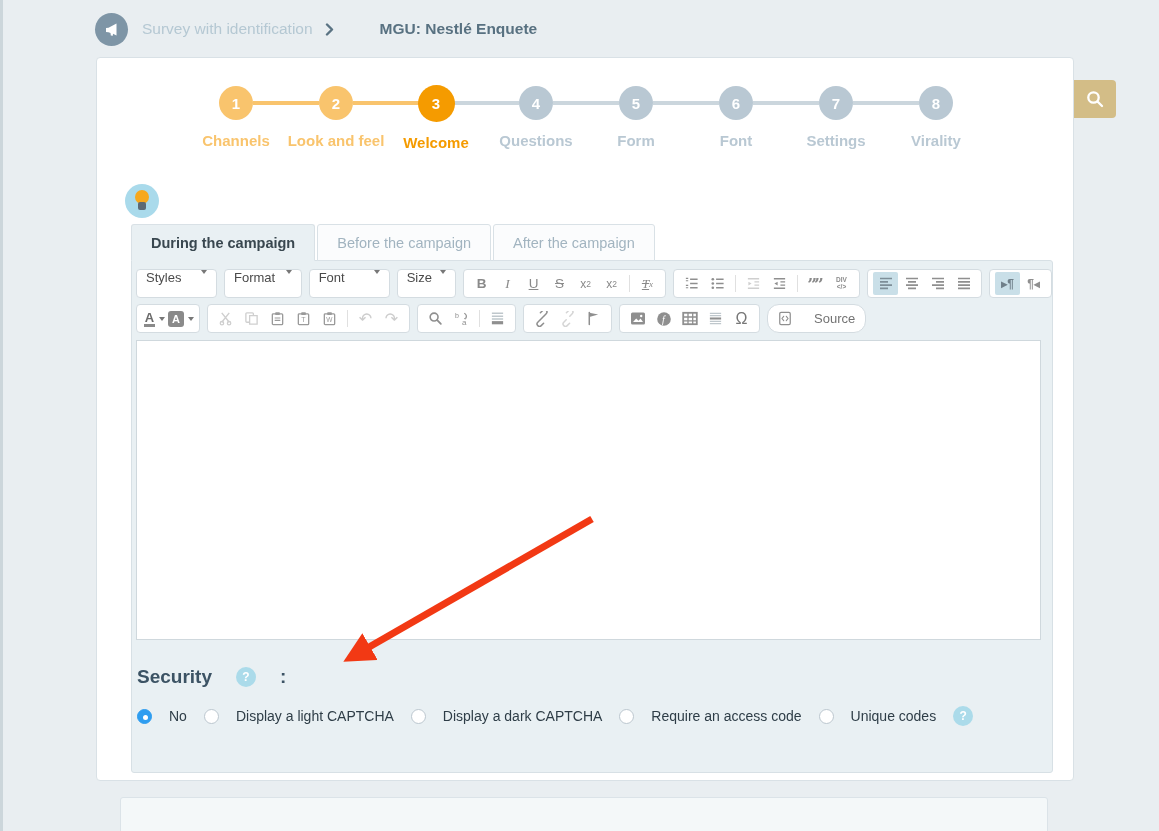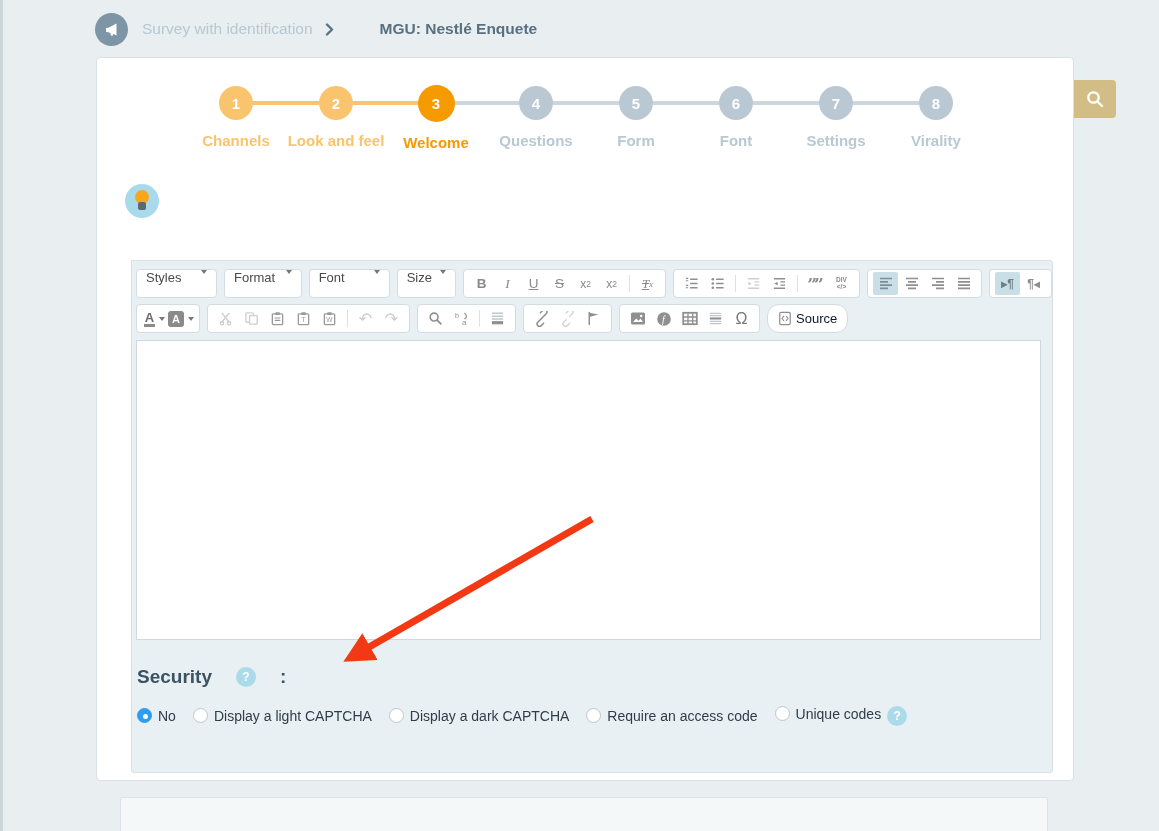--- a/index.html
+++ b/index.html
@@ -59,36 +59,36 @@
   .subsup sub, .subsup sup { font-size:8.5px; }
   .tx { font-style:italic; font-family:"Liberation Serif", serif; }
   .tx .t { text-decoration:line-through underline; font-size:13px; }
   .tx sub { font-size:9px; }
   .quote-g { font-family:"DejaVu Serif", serif; font-weight:bold; font-size:17px; letter-spacing:-3px; line-height:10px; padding-right:3px; }
   .div-ic { display:flex; flex-direction:column; align-items:center; font-size:6.5px; font-weight:bold; line-height:6.5px; }
   .dir-g { font-size:12px; font-weight:bold; color:#6f7f89; }
   .A-txt { font-weight:bold; font-size:13px; color:#6b6b6b; border-bottom:3px solid #8a8a8a; line-height:13px; padding:0 1px; }
   .A-bg { font-weight:bold; font-size:11px; color:#fff; background:#8a8a8a; border-radius:3px; width:16px; height:16px; display:flex; align-items:center; justify-content:center; }
   .omega { font-size:16px; color:#777; }
-  .src-btn { background:#fff; border:1px solid #d4dce1; border-radius:12px; height:29px; display:flex; align-items:center; gap:4px; padding:0 10px; font-size:13px; color:#0f172a; cursor:pointer; }
+  .src-btn { background:#fff; border:1px solid #d4dce1; border-radius:12px; height:29px; display:flex; align-items:center; gap:22px; padding:0 10px; font-size:13px; color:#737373; cursor:pointer; }
   svg.ic { display:block; }
 
   
   .editor-area { margin:7px 14px 0 1px; width:905px; height:300px; background:#fff; border:1px solid #cfd8dd; cursor:text; }
 
   
   .insert-btn { margin:12px 0 0 1px; height:28px; display:inline-flex; align-items:center; gap:7px; padding:0 17px; background:#a6d8e8; border:none; border-radius:15px; color:#fff; font-weight:bold; font-size:13px; cursor:pointer; font-family:"Liberation Sans", sans-serif; }
 
   
   .security-head { margin:26px 0 0 2px; display:flex; align-items:center; gap:24px; }
   .security-title { font-size:19px; font-weight:bold; color:#3c5364; }
   .help-badge { width:20px; height:20px; border-radius:50%; background:#abdbea; color:#fff; font-size:12px; font-weight:bold; display:flex; align-items:center; justify-content:center; cursor:pointer; }
   .security-colon { font-size:19px; font-weight:bold; color:#3c5364; }
   .radio-row { margin:18px 0 0 2px; display:flex; align-items:center; gap:17px; }
-  .radio-opt { display:flex; align-items:flex-start; gap:6px; cursor:pointer; }
+  .radio-opt { display:flex; align-items:center; gap:17px; cursor:pointer; }
   .radio { width:15px; height:15px; border-radius:50%; background:#fff; border:1px solid #bcc7cf; position:relative; }
   .radio.sel { background:#2e9df0; border-color:#2e9df0; }
   .radio.sel::after { content:""; position:absolute; left:5px; top:5px; width:5px; height:5px; border-radius:50%; background:#fff; }
   .radio-lbl { font-size:14px; color:#2e3d47; }
 
   
   .arrow-svg { position:absolute; left:320px; top:505px; width:290px; height:175px; z-index:6; pointer-events:none; }
 
   
   .bottom-panel { position:absolute; left:120px; top:797px; width:928px; height:60px; background:#f4f8f9; border:1px solid #dbe3e8; border-radius:3px; }
@@ -157,20 +157,25 @@
       <div class="c">8</div>
       <div class="lbl">Virality</div>
     </div>
   </div>
 
   <div class="bulb-circle">
     <div class="bulb-top"></div>
     <div class="bulb-base"></div>
   </div>
 
+  <div class="tabs">
+    <div class="tab active">During the campaign</div>
+    <div class="tab">Before the campaign</div>
+    <div class="tab">After the campaign</div>
+  </div>
 
   <div class="panel">
 
     
     <div class="tb-row">
       <div class="dd" style="width:92px">
           <span>Styles</span>
           <span class="caret"></span>
         </div>
       <div class="dd" style="width:88px">

